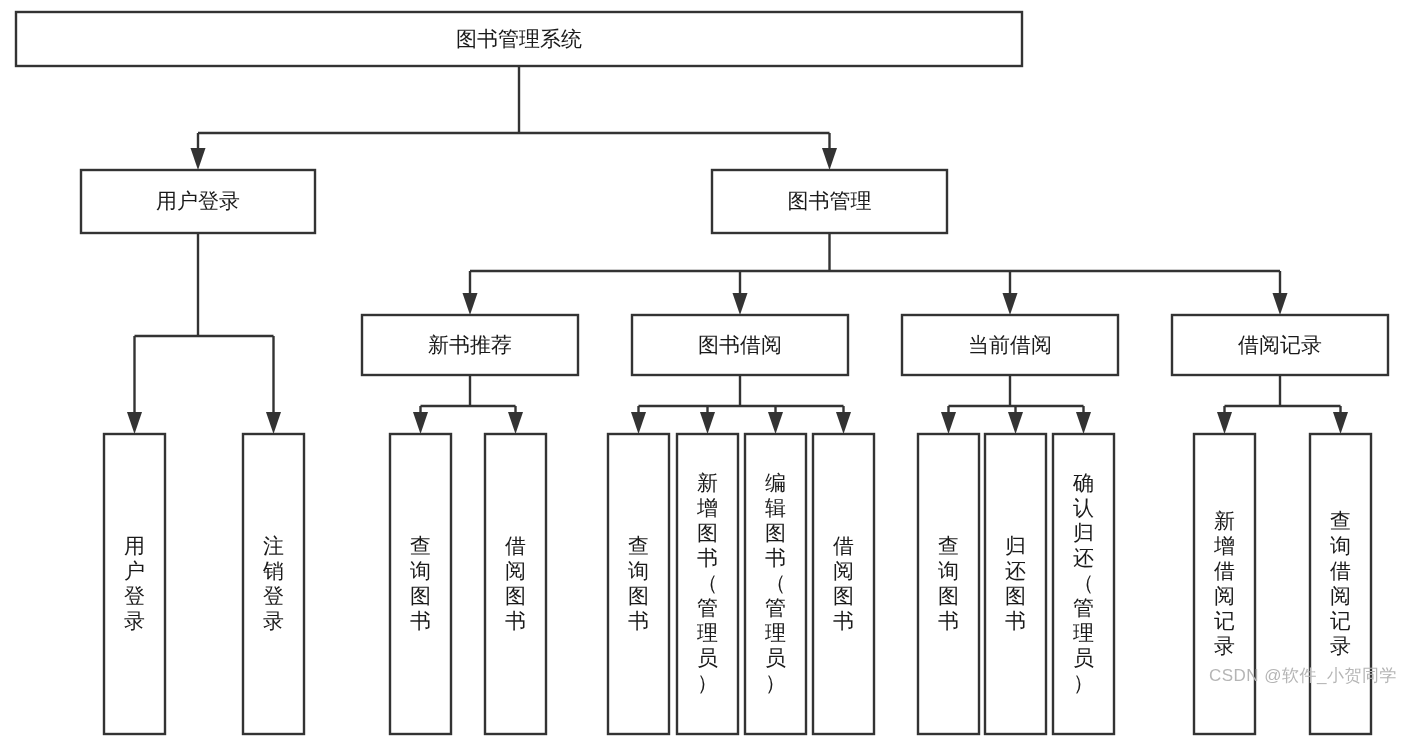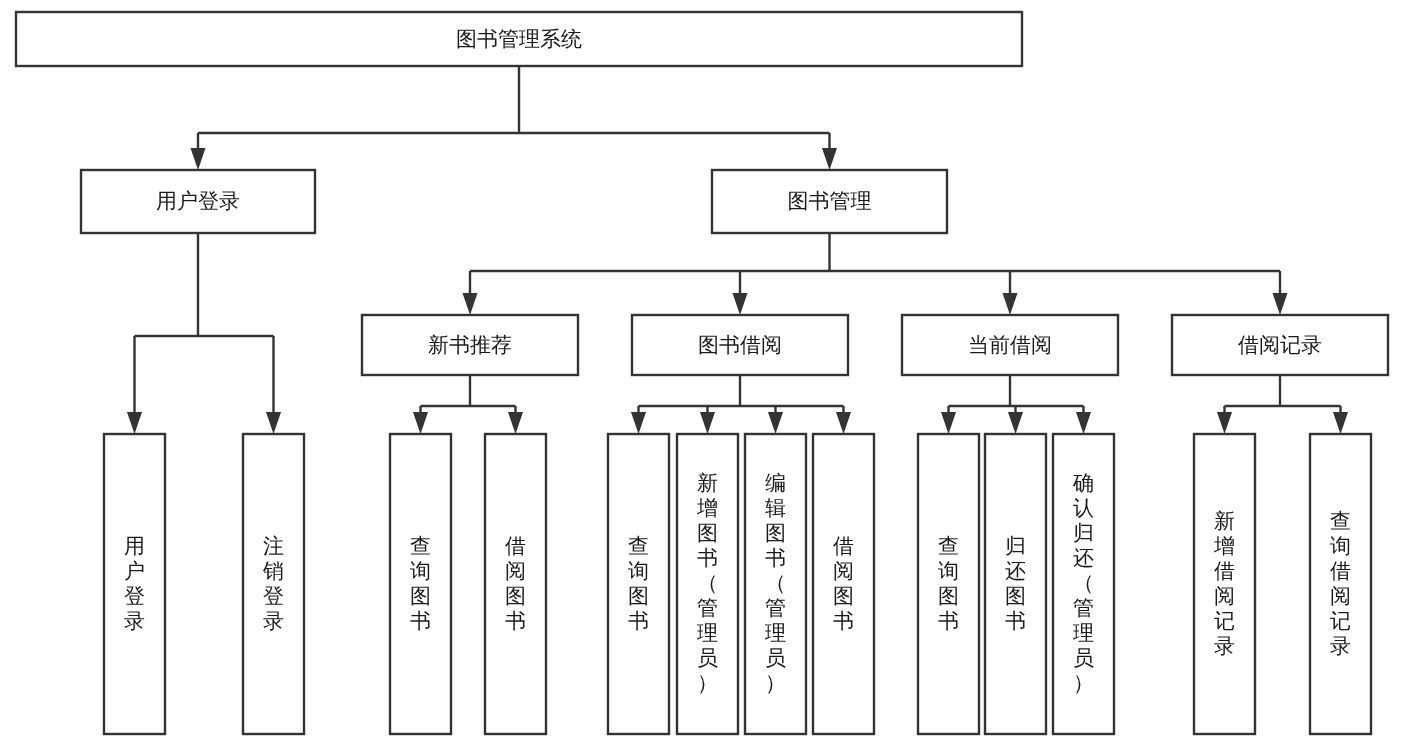--- a/index.html
+++ b/index.html
@@ -218,13 +218,14 @@
         <g>
           <rect x="1194" y="434" width="61" height="300" class="node-box"></rect>
           <text x="1224.5" y="521.5" class="node-label-v"><tspan x="1224.5" dy="0">新</tspan><tspan x="1224.5" dy="25">增</tspan><tspan x="1224.5" dy="25">借</tspan><tspan x="1224.5" dy="25">阅</tspan><tspan x="1224.5" dy="25">记</tspan><tspan x="1224.5" dy="25">录</tspan></text>
         </g>
         <g>
           <rect x="1310" y="434" width="61" height="300" class="node-box"></rect>
           <text x="1340.5" y="521.5" class="node-label-v"><tspan x="1340.5" dy="0">查</tspan><tspan x="1340.5" dy="25">询</tspan><tspan x="1340.5" dy="25">借</tspan><tspan x="1340.5" dy="25">阅</tspan><tspan x="1340.5" dy="25">记</tspan><tspan x="1340.5" dy="25">录</tspan></text>
         </g>
       </g>
   </svg>
+  <div class="watermark-text">CSDN @软件_小贺同学</div>
 </div>
 
 </body></html>

